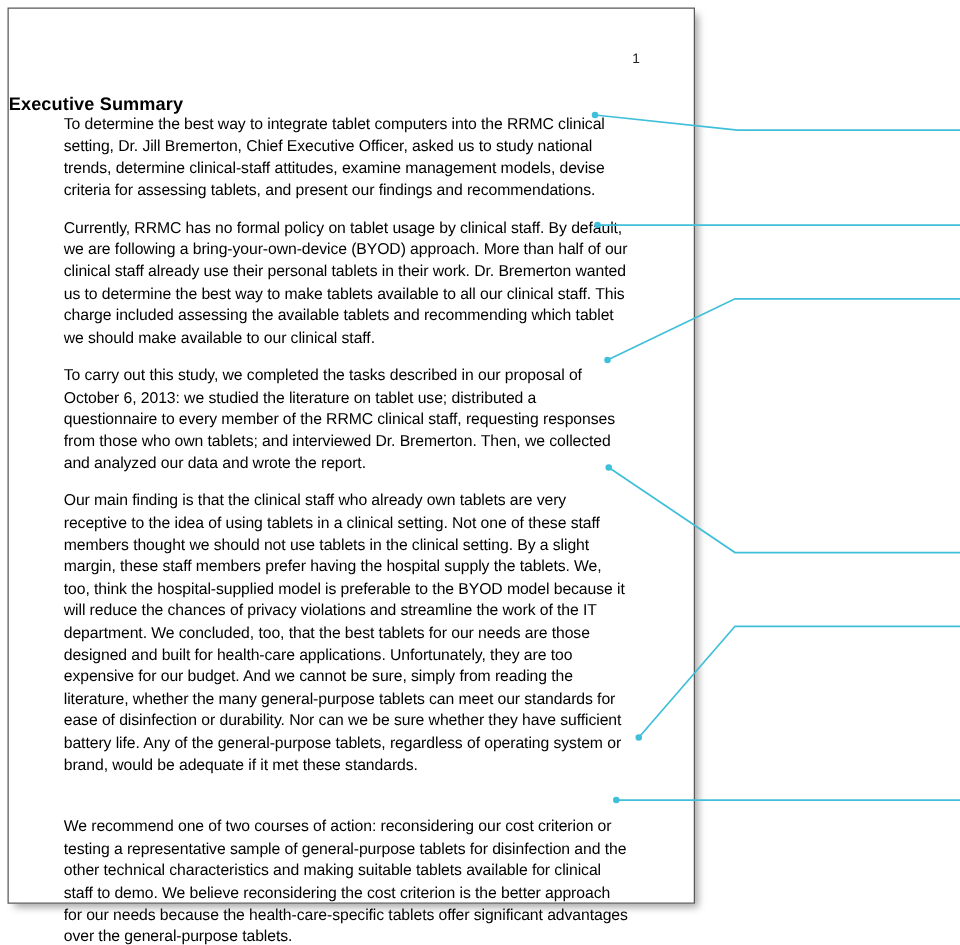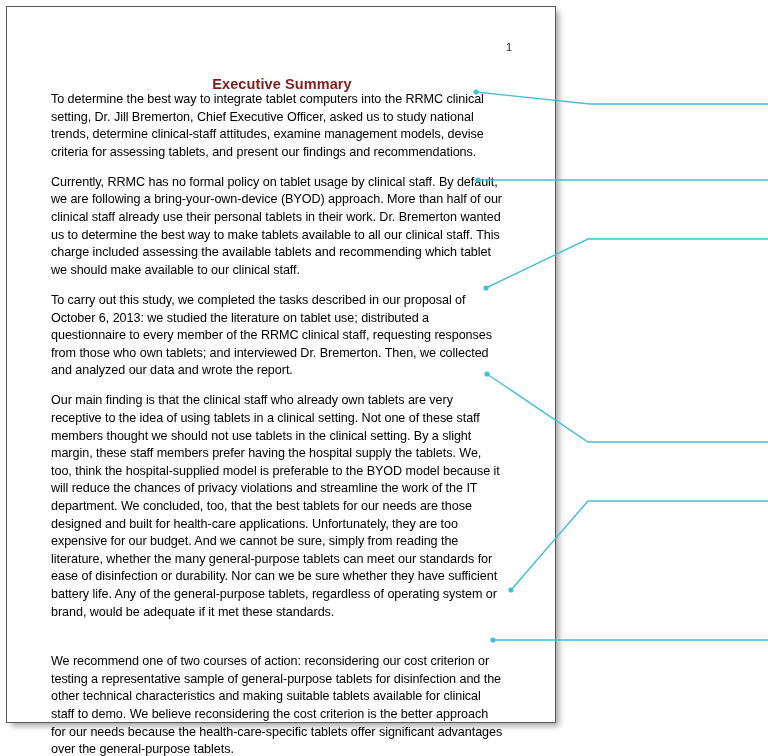--- a/index.html
+++ b/index.html
@@ -40,24 +40,24 @@
     color: #231f20;
     font-family: "Liberation Sans", sans-serif;
   }
 
   
   #doc-heading {
     position: absolute;
     left: 0;
     top: 59px;
     width: 550px;
-    text-align: center;
+    text-align: left;
     font-size: 14.5px;
     font-weight: bold;
-    color: #7f1d1d;
+    color: #000000;
     letter-spacing: 0.1px;
     font-family: "Liberation Sans", sans-serif;
   }
 
   
   #body-text {
     position: absolute;
     left: 44px;
     top: 84px;
     width: 452px;

